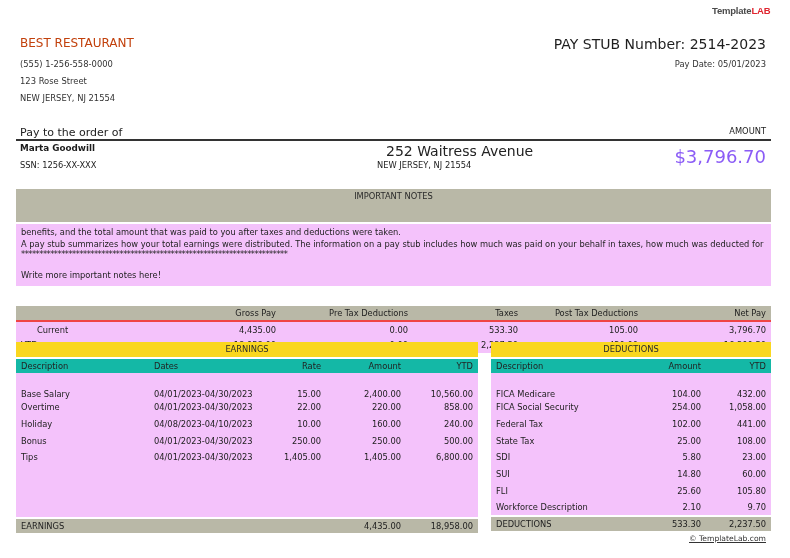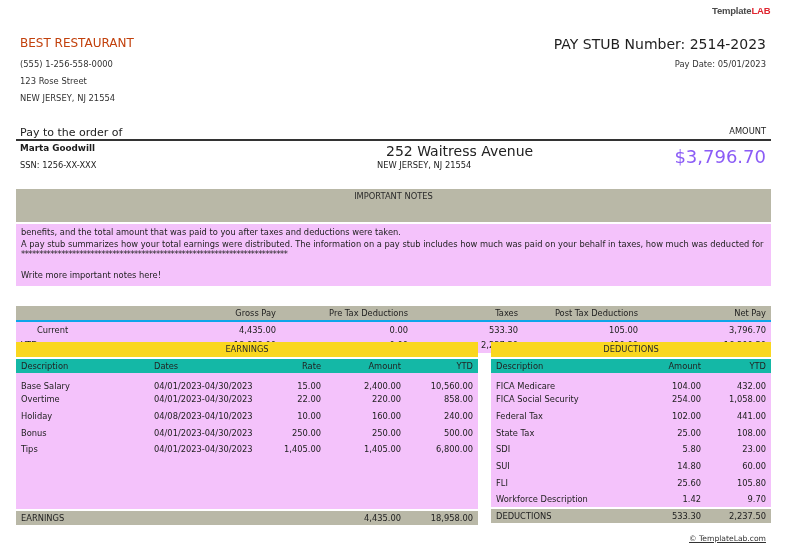--- a/index.html
+++ b/index.html
@@ -30,27 +30,27 @@
 
     table { border-collapse: collapse; width: 100%; table-layout: fixed; }
     td, th { font-weight: normal; font-size: 8.3px; white-space: nowrap; padding: 0 5px; }
     .r { text-align: right; }
     .l { text-align: left; }
     .c { text-align: center; }
 
     .summary { left: 16px; top: 282px; width: 755px; margin-top: 24px; }
     .summary th { background: #b9b8a7; height: 15px; }
     .summary td { background: #f4c2fb; height: 16px; }
-    .summary tr.first td { border-top: 2px solid #0ea5e9; padding-left: 21px; }
+    .summary tr.first td { border-top: 2px solid #ef4444; padding-left: 21px; }
 
     .earn { left: 16px; top: 342px; width: 462px; }
     .ded { left: 491px; top: 342px; width: 280px; }
     .grid th { background: #14b8a6; height: 15px; border-top: 2px solid #fff; }
     .grid td.cell { background: #f4c2fb; height: 16.7px; }
-    .grid tr.first td { padding-top: 8px; }
+    .grid tr.first td { padding-top: 16px; }
     .grid td.filler { background: #f4c2fb; }
     .grid tr.total td { background: #b9b8a7; height: 15px; border-top: 2px solid #fff; }
 
     .footer { right: 24px; top: 534px; font-size: 7.6px; text-decoration: underline; color: #333; }
   </style>
 </head>
 <body>
 
 <div class="abs logo">
   <span class="t1">Template</span><span class="t2">LAB</span>
@@ -231,21 +231,21 @@
       <td class="cell r">14.80</td>
       <td class="cell r">60.00</td>
     </tr>
     <tr>
       <td class="cell l">FLI</td>
       <td class="cell r">25.60</td>
       <td class="cell r">105.80</td>
     </tr>
     <tr>
       <td class="cell l">Workforce Description</td>
-      <td class="cell r">1.42</td>
+      <td class="cell r">2.10</td>
       <td class="cell r">9.70</td>
     </tr>
     <tr class="total">
       <td class="l">DEDUCTIONS</td>
       <td class="r">533.30</td>
       <td class="r">2,237.50</td>
     </tr>
   </tbody>
     </table>
 </div>

